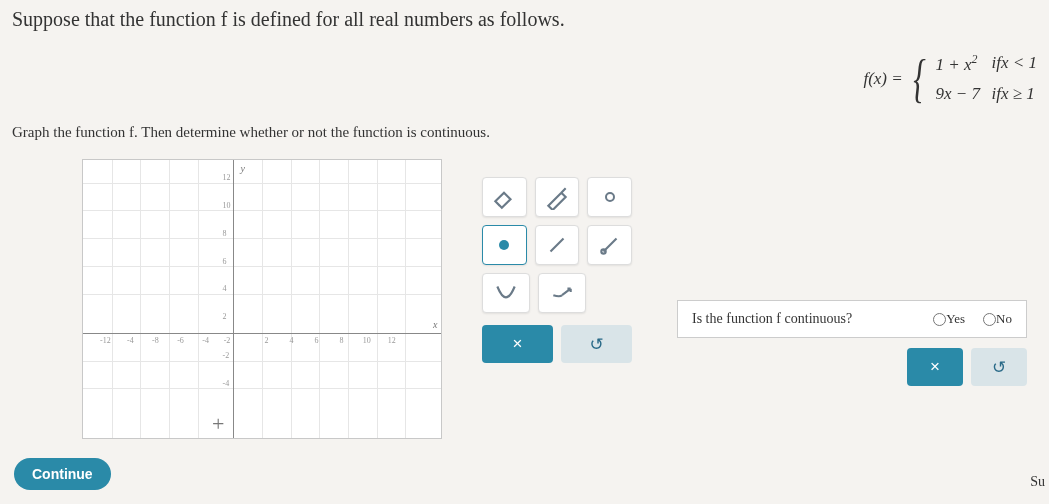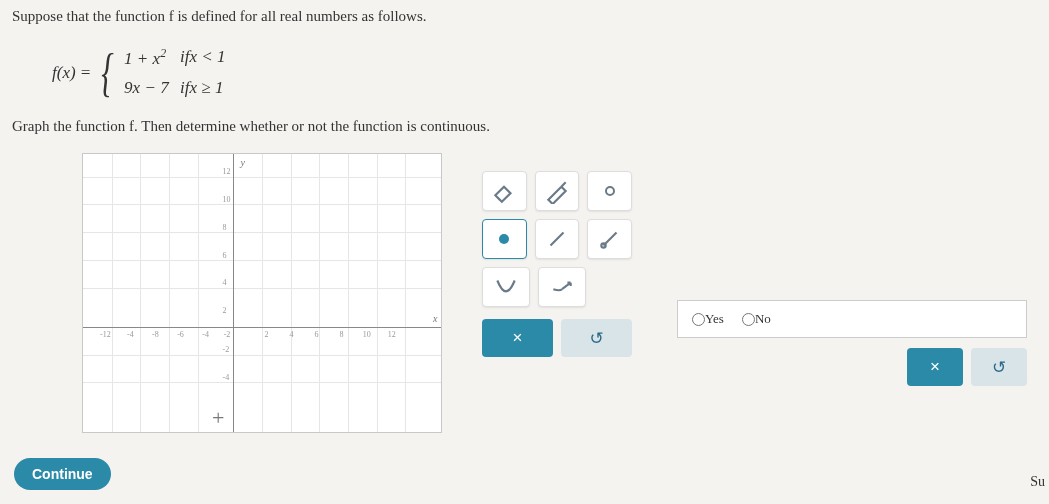--- a/index.html
+++ b/index.html
@@ -5,28 +5,29 @@
     * { box-sizing: border-box; margin: 0; padding: 0; }
     body {
       font-family: Georgia, 'Times New Roman', serif;
       background: #f5f3f0;
       color: #333;
       width: 1049px;
       height: 504px;
       position: relative;
       padding: 8px 12px;
     }
-    .intro { font-size: 15px; margin-bottom: 18px; }
+    .intro { font-size: 20px; margin-bottom: 18px; }
     .fn-def {
       font-size: 17px;
       font-style: italic;
       margin: 0 0 16px 40px;
       display: flex;
       align-items: center;
       gap: 6px;
+      justify-content: flex-end;
     }
     .brace {
       font-size: 52px;
       line-height: 52px;
       font-weight: 300;
       display: inline-block;
       vertical-align: middle;
       transform: scaleX(0.6);
     }
     .pieces { display: inline-block; vertical-align: middle; }
@@ -268,20 +269,23 @@
       </button>
       <button class="action-btn light">
         <span>↺</span>
       </button>
     </div>
   </div>
 </div>
 
 <div class="question-panel">
   <div class="q-box">
+    <span class="q-text">
+      <span>Is the function f continuous?</span>
+    </span>
     <label class="radio-opt">
       <input type="radio" name="cont" style="">
       <span>Yes</span>
     </label>
     <label class="radio-opt">
       <input type="radio" name="cont" style="">
       <span>No</span>
     </label>
   </div>
   <div class="q-actions">

